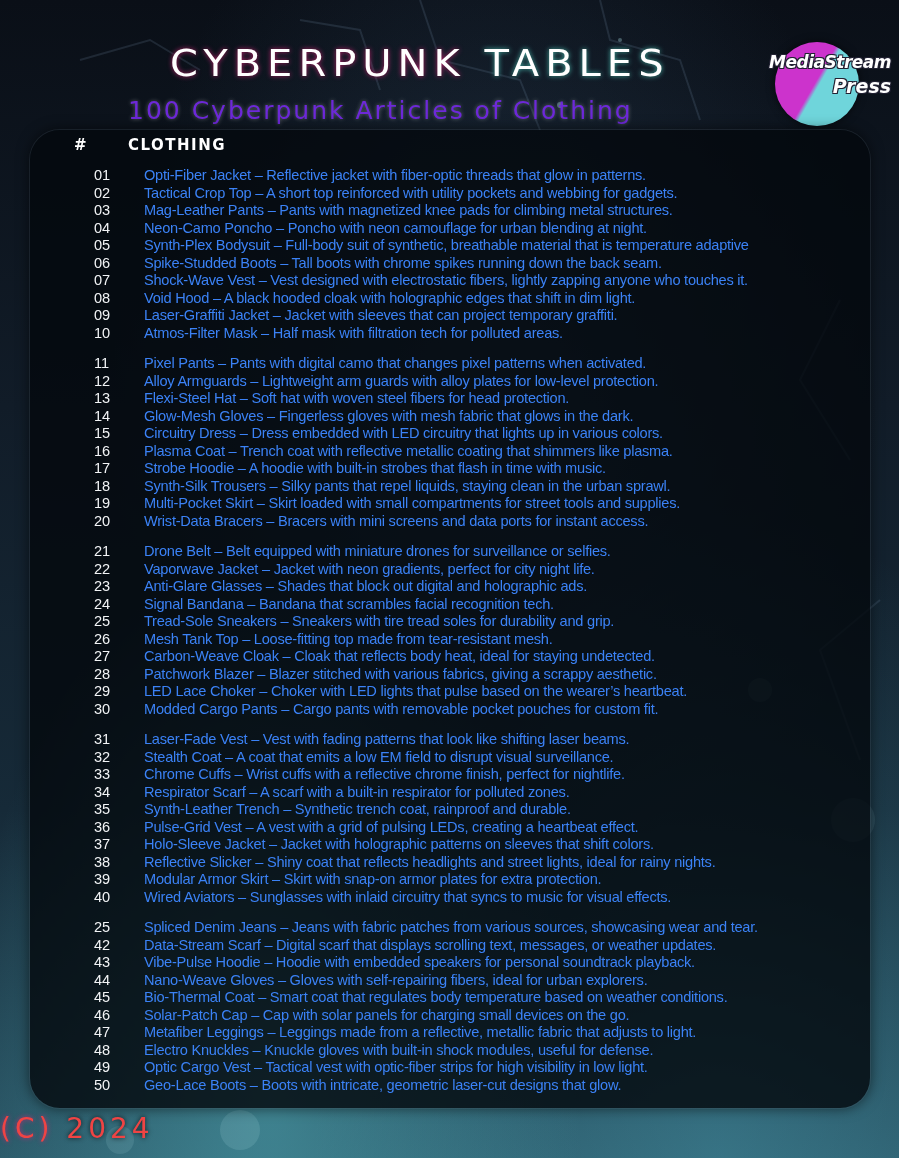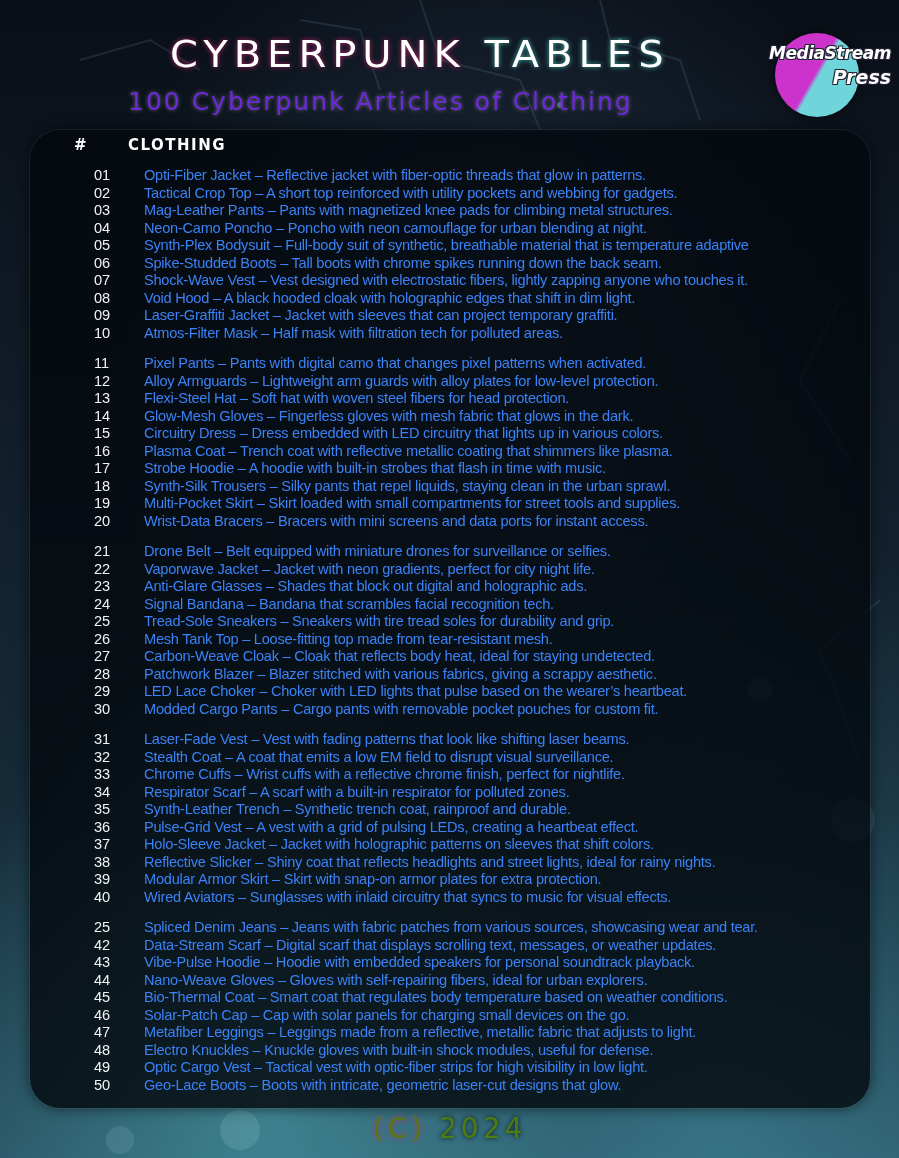--- a/index.html
+++ b/index.html
@@ -7,21 +7,21 @@
     width: 899px; height: 1158px; overflow: hidden; position: relative;
     background:
       radial-gradient(ellipse at 55% 35%, rgba(60,90,120,0.35) 0%, rgba(0,0,0,0) 55%),
       radial-gradient(ellipse at 30% 95%, rgba(90,190,200,0.45) 0%, rgba(0,0,0,0) 35%),
       radial-gradient(ellipse at 80% 100%, rgba(80,170,190,0.35) 0%, rgba(0,0,0,0) 40%),
       linear-gradient(180deg, #0a0f17 0%, #111c28 35%, #162a38 70%, #2a5666 100%);
     font-family: "Liberation Sans", "DejaVu Sans", sans-serif;
     color: #f2f4f6;
   }
   .bg-lines { position: absolute; inset: 0; pointer-events: none; }
-  .header { position: absolute; left: 0; top: 3px; width: 899px; height: 125px; }
+  .header { position: absolute; left: 0; top: 12px; width: 899px; height: 125px; }
   .title {
     position: absolute; left: 170px; top: 28px; width: 560px;
     font-family: "DejaVu Sans", sans-serif; font-size: 40px; letter-spacing: 6px;
     font-weight: normal; color: #ffffff; white-space: nowrap;
     text-shadow: 0 0 6px rgba(200,40,120,0.9), 0 0 2px #000;
     text-transform: uppercase; transform: scaleY(0.95);
   }
   .title .t2 { text-shadow: 0 0 6px rgba(80,200,190,0.9), 0 0 2px #000; }
   .subtitle {
     position: absolute; left: 128px; top: 84px; width: 640px;
@@ -52,22 +52,22 @@
     font-size: 15px; font-weight: bold; letter-spacing: 1.5px; color: #ffffff;
   }
   .col-num { left: 74px; }
   .col-clothing { left: 128px; font-variant: small-caps; text-transform: uppercase; text-align: center; }
   .list { position: absolute; left: 16px; top: 167px; width: 899px; }
   .group { margin-bottom: 13px; }
   .row { height: 17.5px; line-height: 17.5px; font-size: 14.6px; white-space: nowrap; position: relative; }
   .row .num { position: absolute; left: 78px; color: #f2f4f6; }
   .row .txt { position: absolute; left: 128px; color: #3b82f6; letter-spacing: -0.25px; }
   .footer {
-    position: absolute; left: 0; top: 1112px; width: 899px; text-align: center;
-    font-family: "DejaVu Sans", sans-serif; font-size: 28px; letter-spacing: 4px; color: #4d7c0f;
+    position: absolute; left: 0; top: 1112px; width: 899px; 
+    font-family: "DejaVu Sans", sans-serif; font-size: 28px; letter-spacing: 4px; color: #ef4444;
     text-shadow: 0 0 5px rgba(0,0,0,0.8);
   }
   .footer .c { text-shadow: 0 0 5px rgba(200,40,120,0.9); }
 </style>
 </head>
 <body>
 
 <svg class="bg-lines" width="899" height="1158" viewBox="0 0 899 1158">
   <g stroke="rgba(120,150,180,0.18)" stroke-width="2" fill="none">
     <path d="M420 0 L440 60 L520 80 L540 130"></path>

